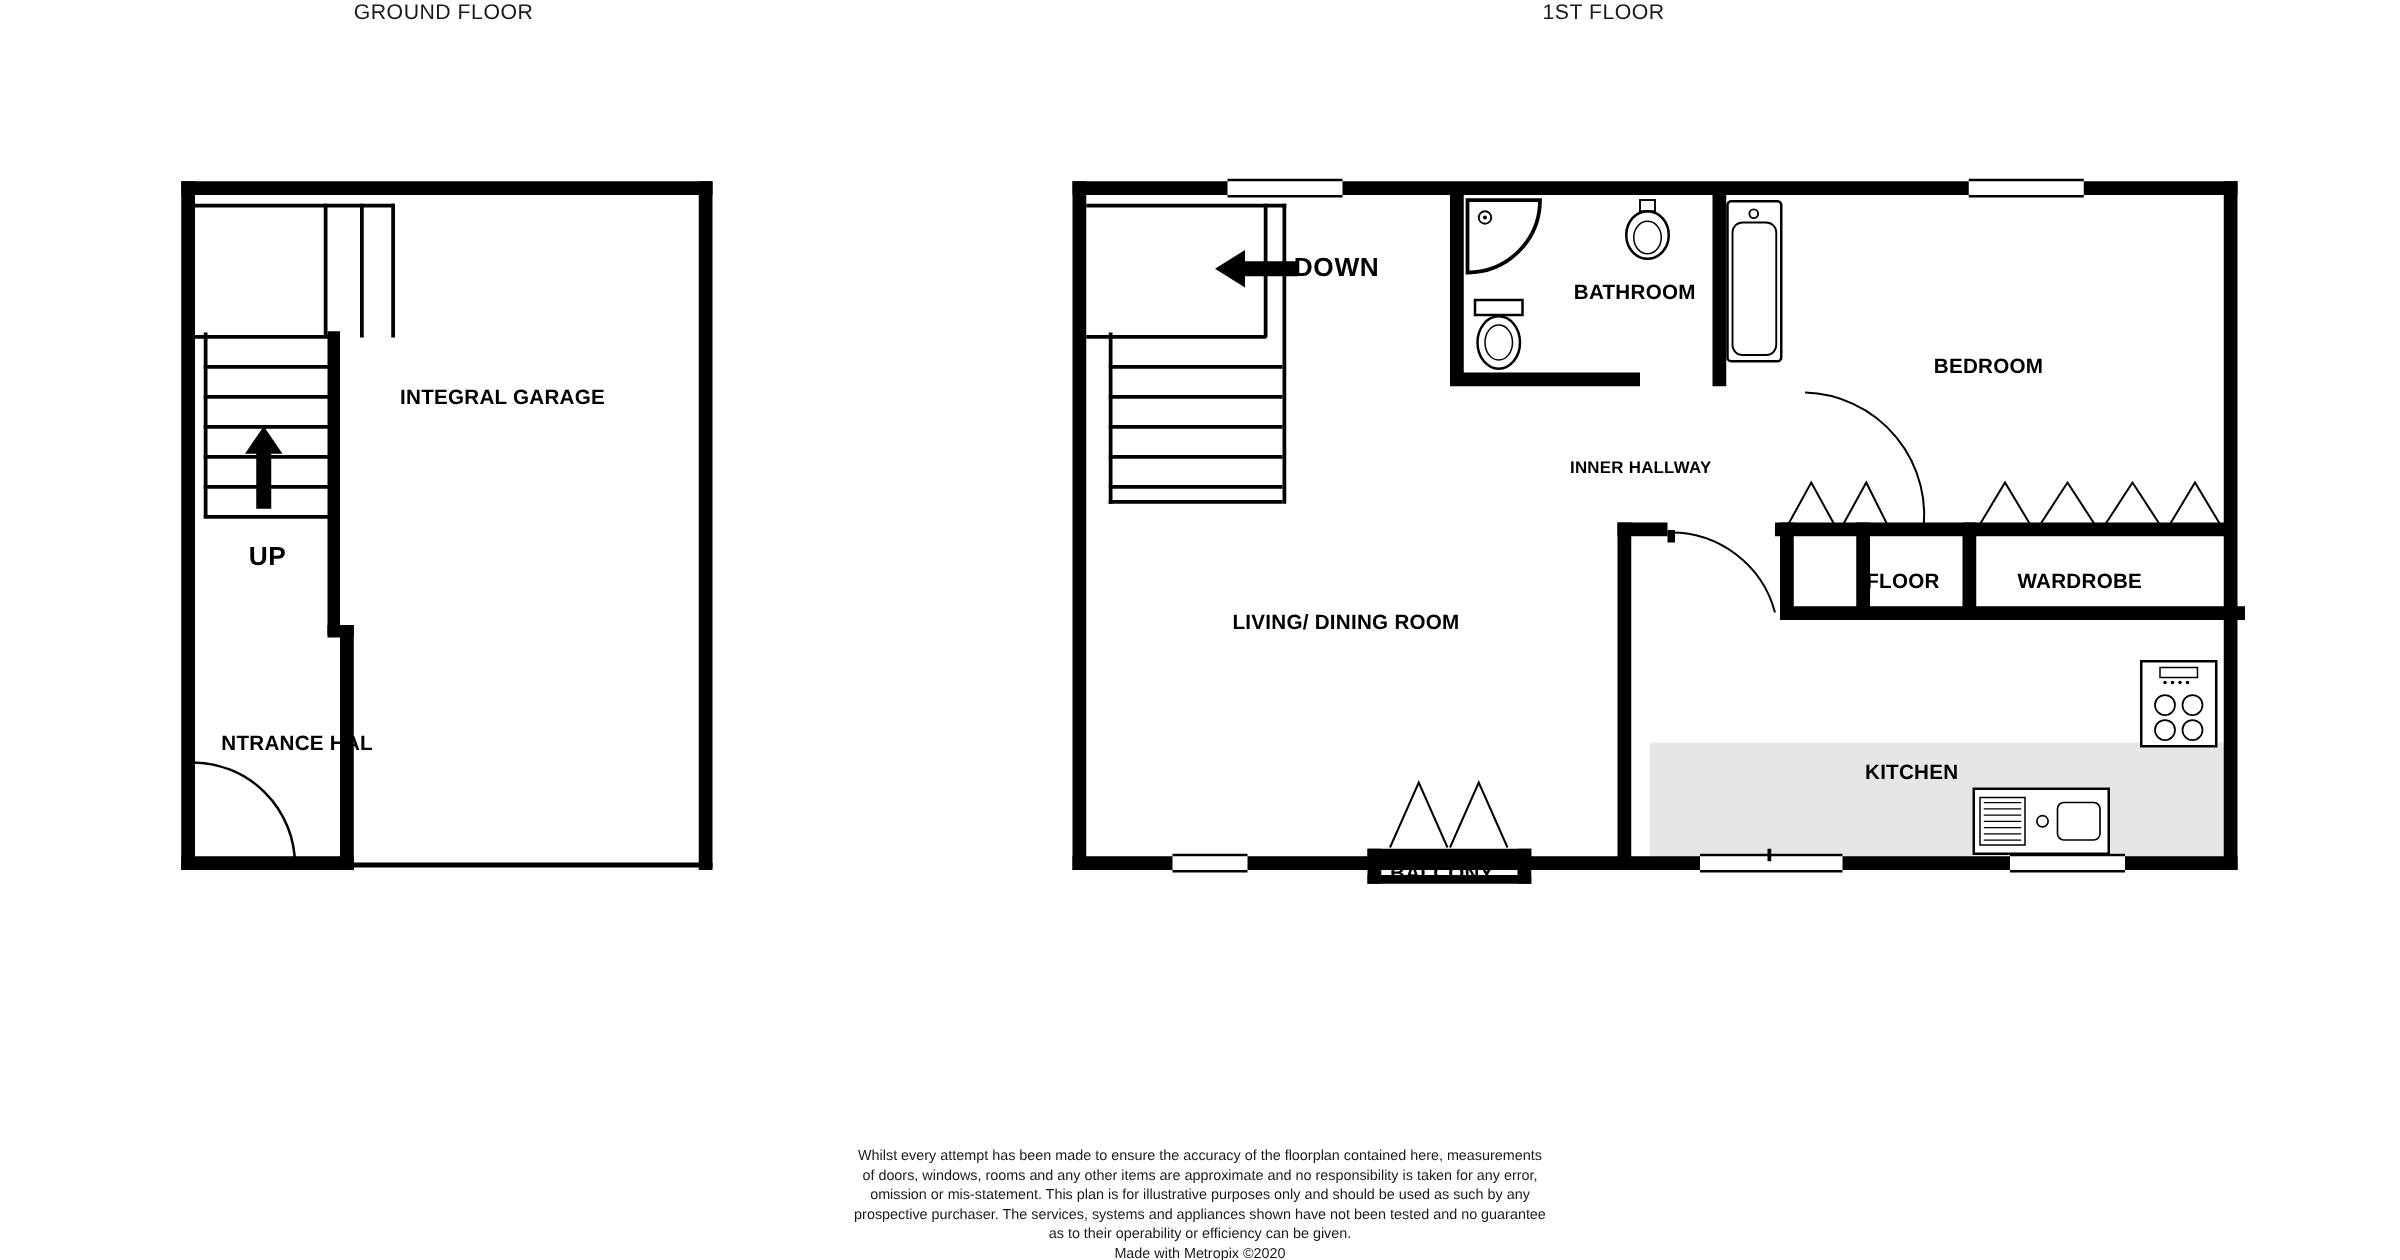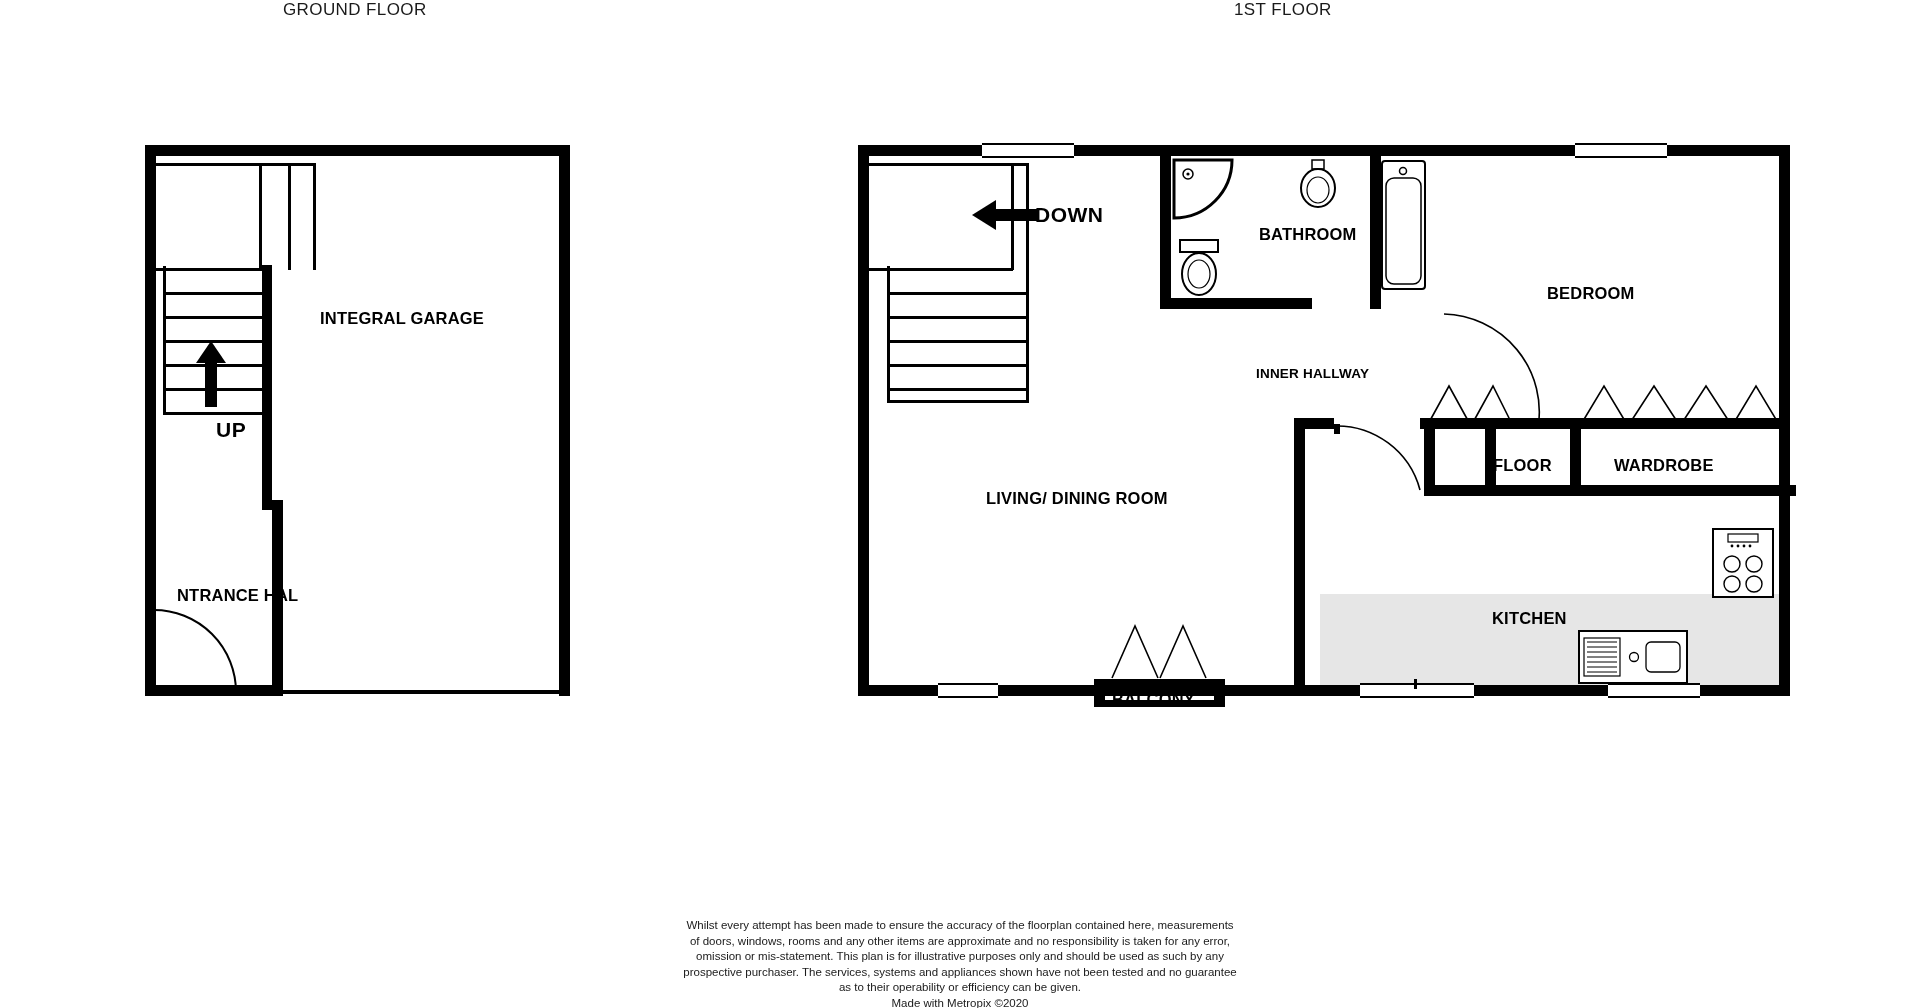--- a/index.html
+++ b/index.html
@@ -134,21 +134,21 @@
       <rect x="9" y="18" width="12" height="48" fill="#000"></rect>
       <polygon points="15,0 30,22 0,22" fill="#000"></polygon>
     </svg>
 
     <svg style="position:absolute; left:150px; top:610px; width:120px; height:85px;" viewBox="0 0 120 85">
       <path d="M4 0 A82 82 0 0 1 86 82" fill="none" stroke="#000" stroke-width="2"></path>
       <rect x="86" y="78" width="30" height="6" fill="#000"></rect>
     </svg>
 
     <div class="room-label" style="left:320px; top:289px;margin-top:20px;">INTEGRAL GARAGE</div>
-    <div class="dir-label" style="left:199px; top:418px;margin-left:17px;">UP</div>
+    <div class="dir-label" style="left:199px; top:434px;">UP</div>
     <div class="room-label" style="left:153px; top:586px;margin-left:24px;">NTRANCE HAL</div>
   </div>
 
   <div>
 
     <div class="kitchen-floor" style="left:1320px; top:594px; width:466px; height:92px;"></div>
 
     <div class="wall" style="left:858px; top:145px; width:932px; height:11px;"></div>
     <div class="wall" style="left:858px; top:145px; width:11px; height:551px;"></div>
     <div class="wall" style="left:1779px; top:145px; width:11px; height:551px;"></div>

